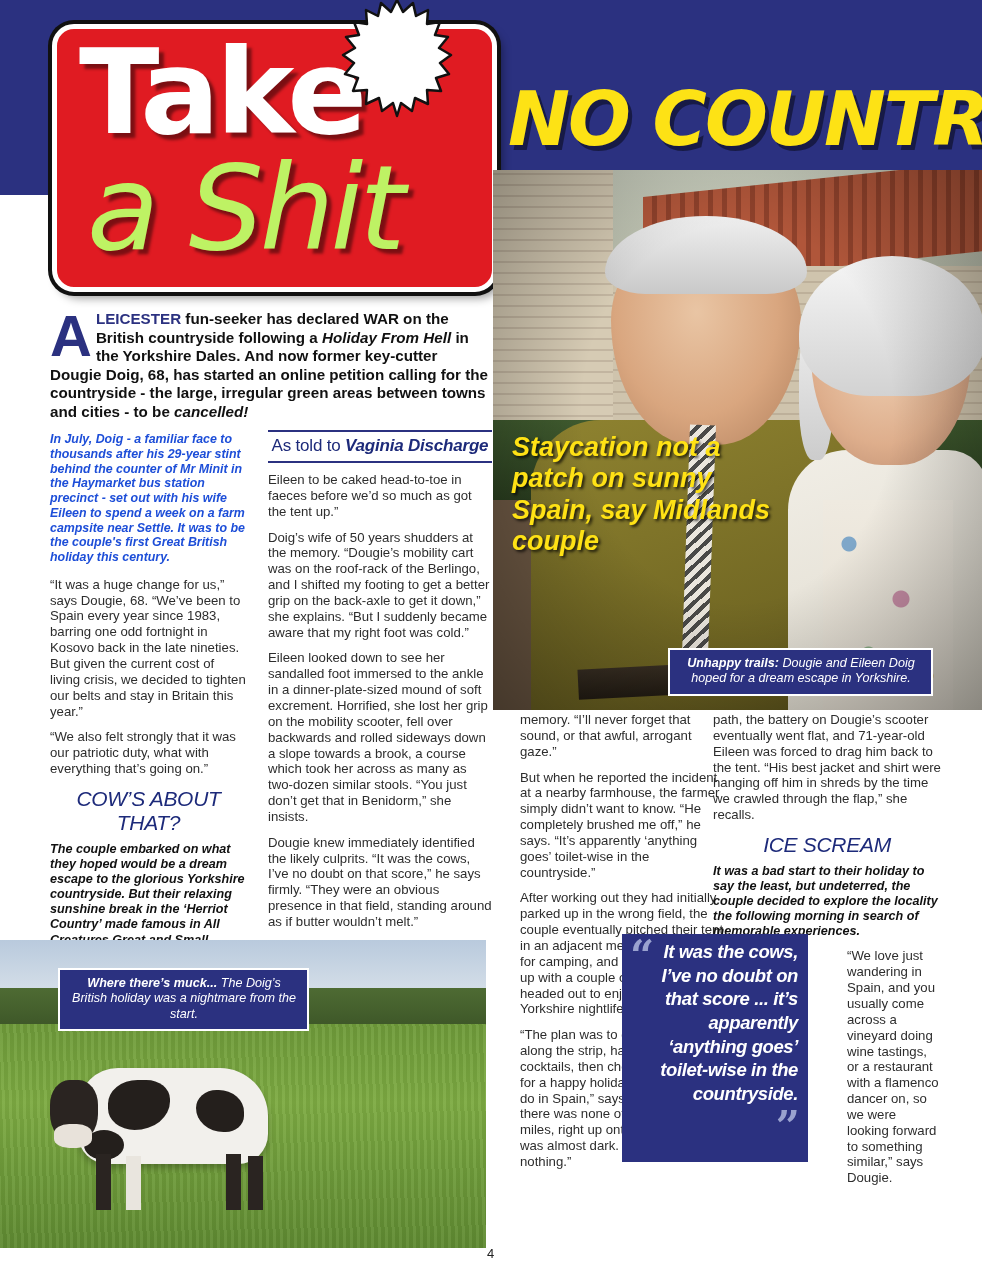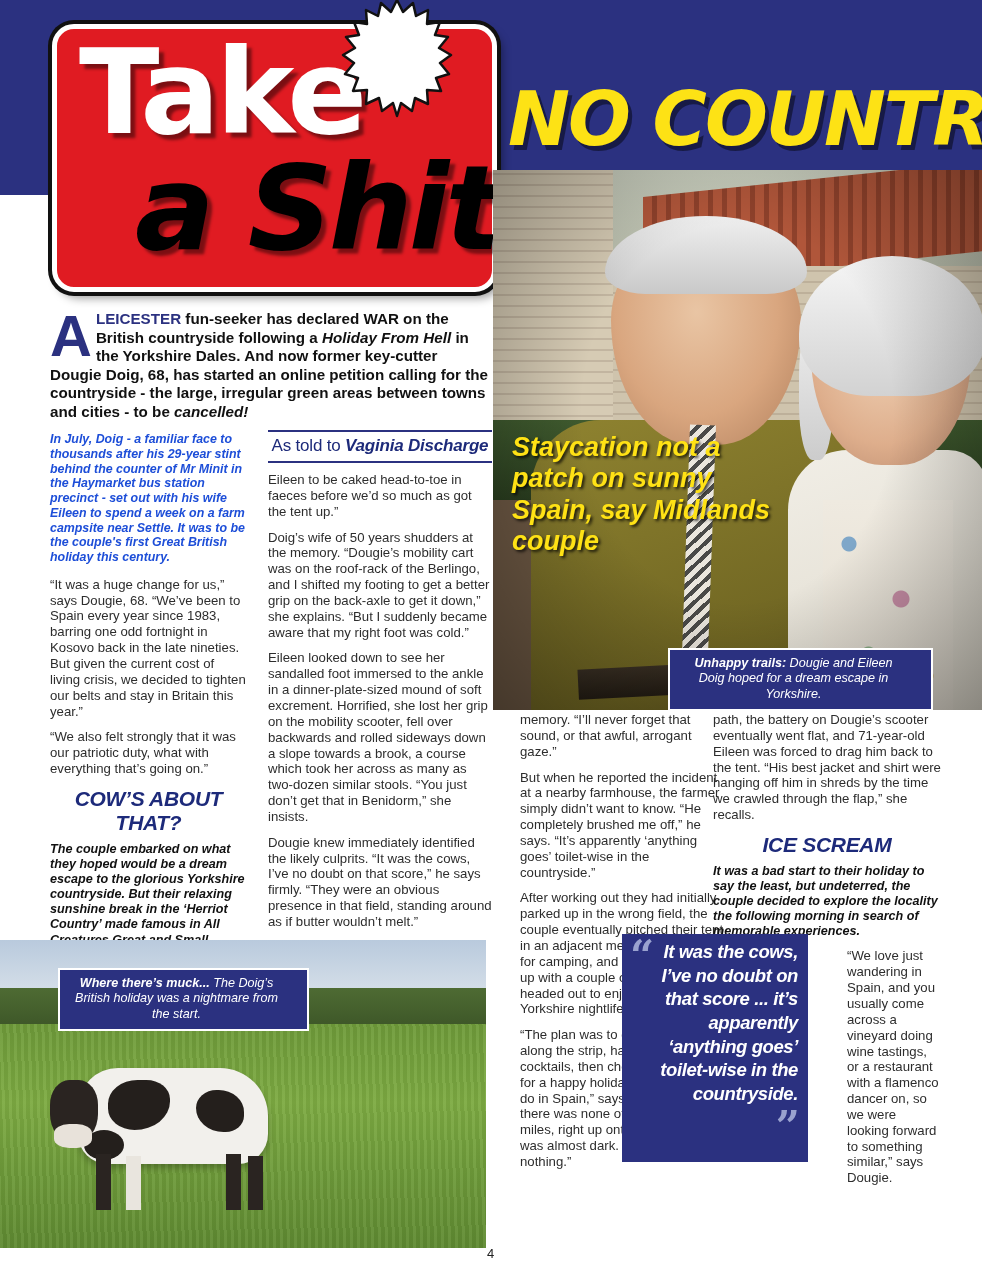--- a/index.html
+++ b/index.html
@@ -73,29 +73,28 @@
     font-size: 118px;
     color: #ffffff;
     letter-spacing: -4px;
     text-shadow: 5px 5px 3px rgba(0,0,0,0.45);
     line-height: 1.05;
   }
   .mast-ashit {
     position: absolute;
     left: 30px; top: 118px;
     font-family: "DejaVu Sans", sans-serif;
-    font-weight: bold;
+    font-weight: normal;
     font-style: italic;
     font-size: 118px;
-    color: #000000;
+    color: #bef264;
     letter-spacing: -4px;
     text-shadow: 5px 5px 3px rgba(0,0,0,0.45);
     line-height: 1.05;
     white-space: nowrap;
-    margin-left: 48px;
   }
   .starburst {
     position: absolute;
     left: 338px; top: -2px;
     width: 118px; height: 128px;
     z-index: 5;
   }
   .starburst svg { display: block; }
   .sb-text {
     position: absolute;
@@ -148,21 +147,21 @@
     margin-bottom: 12px;
   }
   .body-p {
     font-size: 13.2px;
     line-height: 1.2;
     color: #2d2d2d;
     margin-bottom: 10px;
   }
   .subhead-c {
     font-family: "Liberation Sans", sans-serif;
-    font-weight: bold;
+    font-weight: normal;
     font-style: italic;
     font-size: 21px;
     color: #1d2a7a;
     letter-spacing: -0.3px;
     text-align: center;
     margin: 8px 0 7px 0;
   }
   .italic-intro {
     font-weight: bold;
     font-style: italic;
@@ -297,21 +296,21 @@
   }
 
   .caption-box {
     position: absolute;
     background: #2b3180;
     border: 2px solid #ffffff;
     color: #ffffff;
     font-style: italic;
     font-size: 12.6px;
     line-height: 1.22;
-    padding: 6px 24px 7px 10px;
+    padding: 6px 9px 7px 10px;
     text-align: center;
     z-index: 8;
   }
   .caption-box b { font-weight: bold; }
   #caption-photo-main { left: 668px; top: 648px; width: 265px; }
   #caption-photo-cow  { left: 58px;  top: 968px; width: 251px; }
 
   
   .photo-cow {
     position: absolute;

